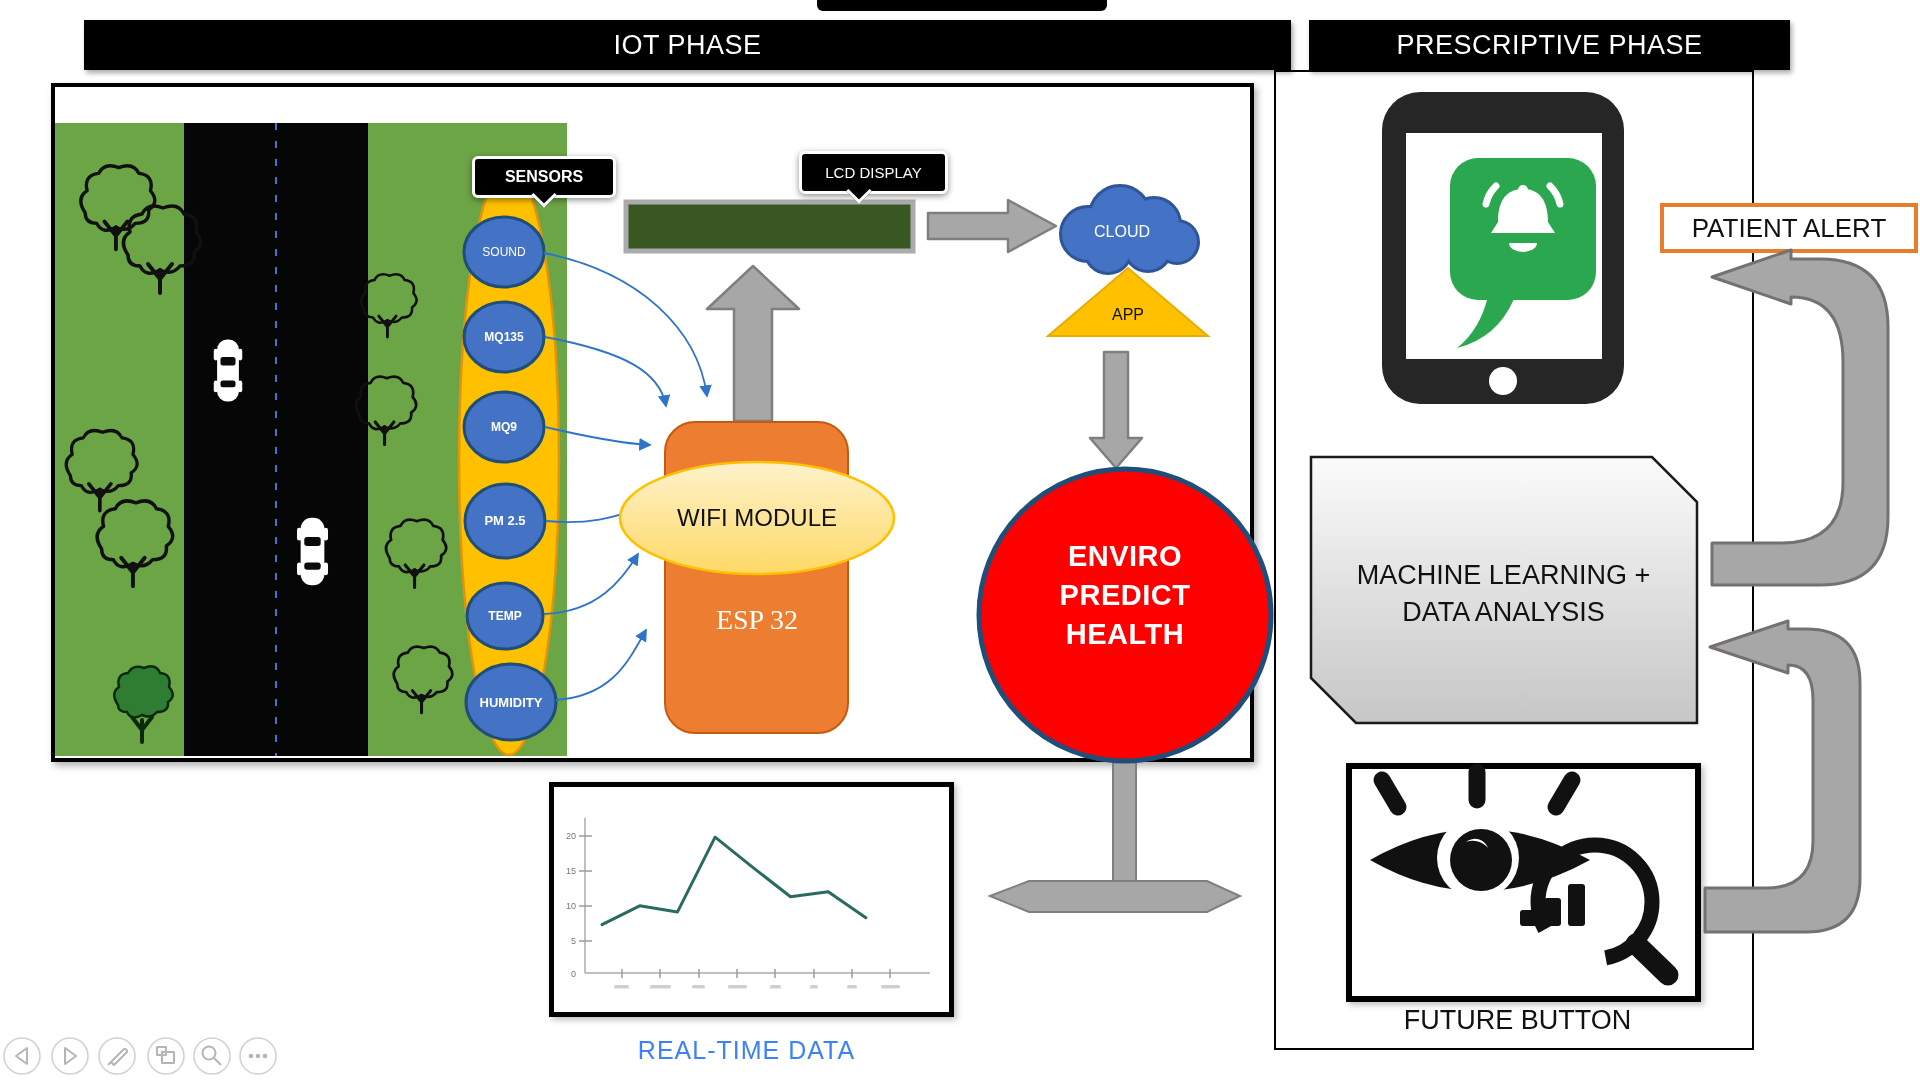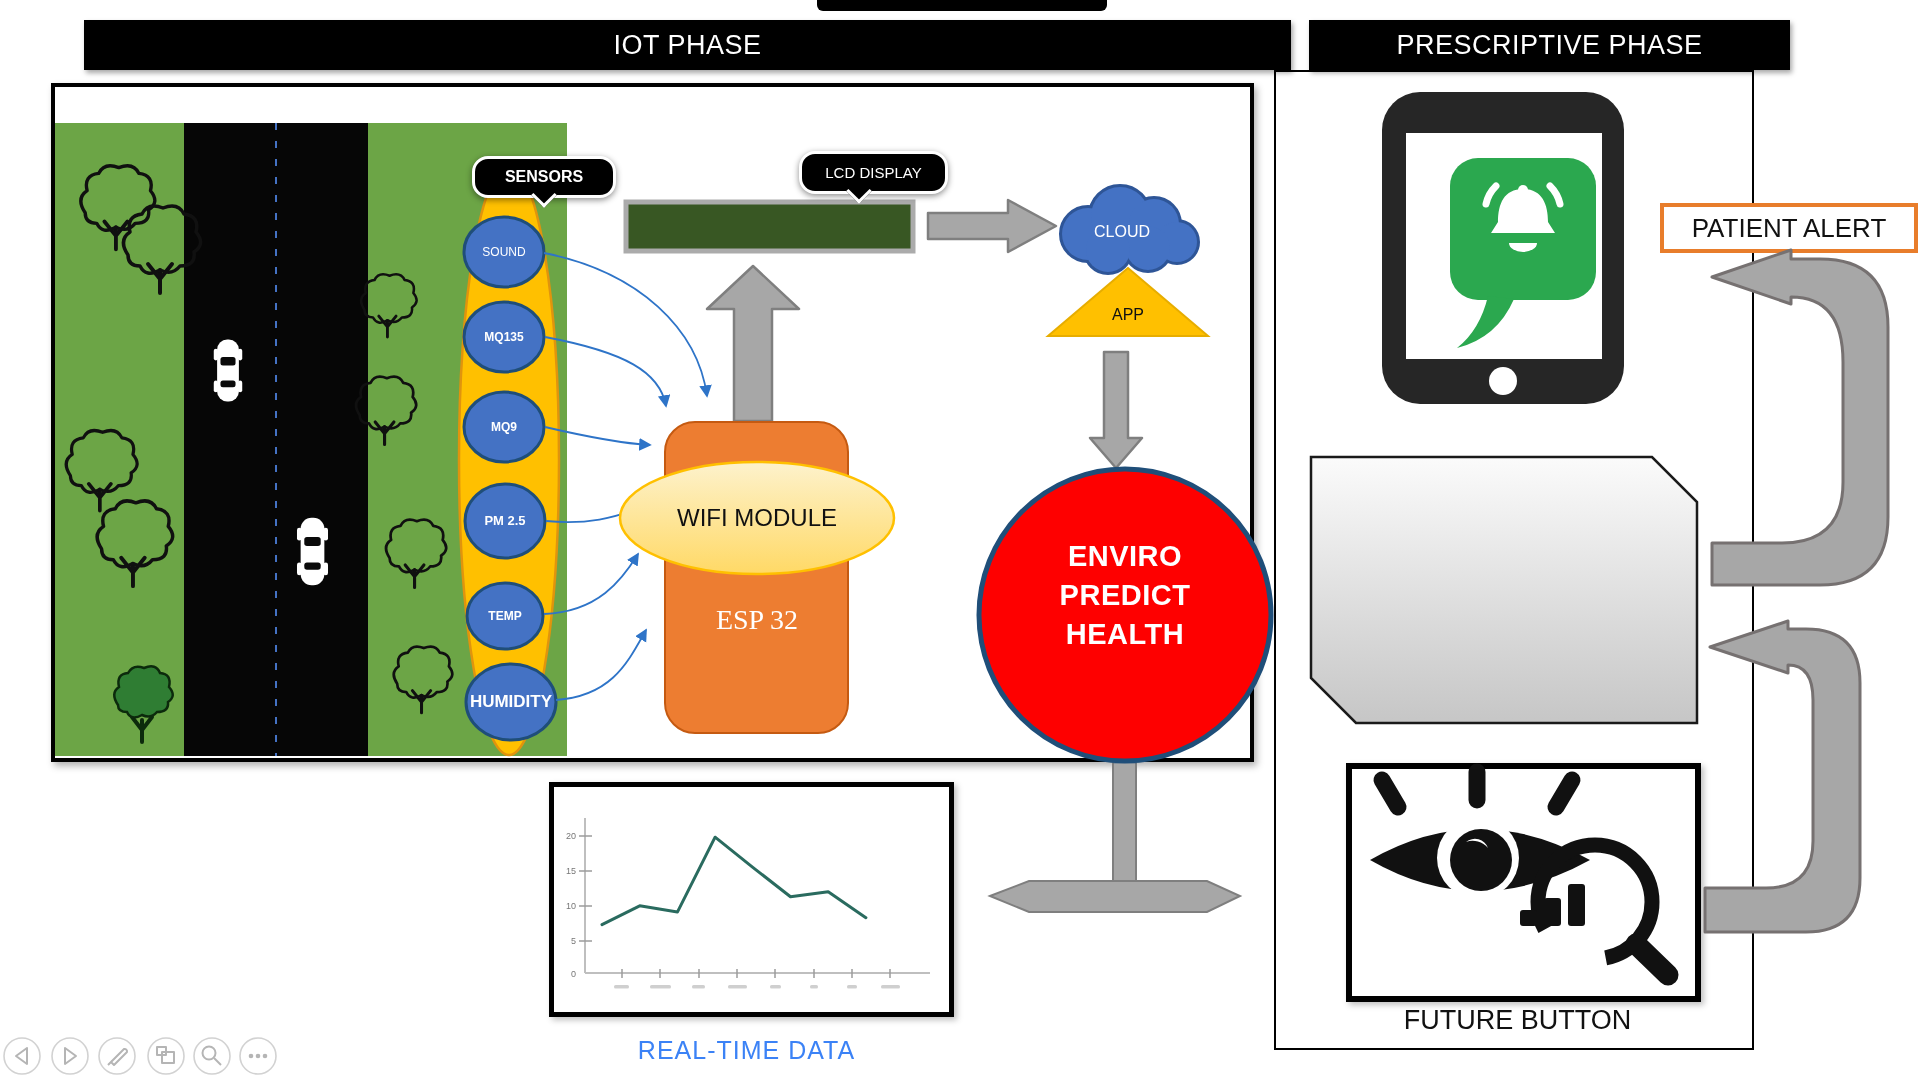--- a/index.html
+++ b/index.html
@@ -2,21 +2,21 @@
 <html><head>
 <meta charset="utf-8">
 <style>
   html,body{margin:0;padding:0;background:#fff;}
   #stage{position:relative;width:1920px;height:1080px;background:#fff;overflow:hidden;
          font-family:"Liberation Sans",sans-serif;}
   .abs{position:absolute;}
   .banner{background:#000;color:#fff;display:flex;align-items:center;justify-content:center;
           font-size:27px;letter-spacing:.5px;box-shadow:2px 3px 5px rgba(0,0,0,.35);margin-left:35px;}
   .frame{border:4px solid #000;box-shadow:3px 4px 7px rgba(0,0,0,.3);}
-  .callout{background:#000;color:#fff;border:3px solid #fff;border-radius:16px;
+  .callout{background:#000;color:#fff;border:3px solid #fff;border-radius:6px;
            display:flex;align-items:center;justify-content:center;
            box-shadow:0 2px 6px rgba(0,0,0,.45);z-index:30;}
   .callout .ptr{position:absolute;bottom:-9px;left:50%;width:15px;height:15px;background:#000;
            transform:translateX(-50%) rotate(45deg);border-right:3px solid #fff;border-bottom:3px solid #fff;}
   .txt{display:flex;align-items:center;justify-content:center;text-align:center;}
   svg text{font-family:"Liberation Sans",sans-serif;}
 </style>
 </head>
 <body>
 
@@ -273,32 +273,36 @@
   <div class="abs callout" style="left:799px;top:151px;width:143px;height:37px;font-size:15px;">
     <span>LCD DISPLAY</span>
     <span class="ptr" style="left:40%;"></span>
   </div>
 
   <div class="abs txt" style="left:464px;top:238px;width:80px;height:28px;color:#fff;font-size:12px;font-weight:400;z-index:20;">SOUND</div>
   <div class="abs txt" style="left:464px;top:323px;width:80px;height:28px;color:#fff;font-size:12px;font-weight:600;z-index:20;">MQ135</div>
   <div class="abs txt" style="left:464px;top:413px;width:80px;height:28px;color:#fff;font-size:12px;font-weight:600;z-index:20;">MQ9</div>
   <div class="abs txt" style="left:482px;top:495px;width:46px;height:52px;color:#fff;font-size:13px;font-weight:600;line-height:1.3;z-index:20;">PM 2.5</div>
   <div class="abs txt" style="left:465px;top:602px;width:80px;height:28px;color:#fff;font-size:12px;font-weight:600;z-index:20;">TEMP</div>
-  <div class="abs txt" style="left:466px;top:688px;width:90px;height:28px;color:#fff;font-size:17px;font-weight:600;z-index:20;">HUMIDITY</div>
+  <div class="abs txt" style="left:466px;top:688px;width:90px;height:28px;color:#fff;font-size:13px;font-weight:600;z-index:20;">HUMIDITY</div>
 
   <div class="abs txt" style="left:637px;top:500px;width:240px;height:36px;color:#111;font-size:24px;z-index:20;">WIFI MODULE</div>
   <div class="abs txt" style="left:666px;top:600px;width:182px;height:40px;color:#fff;font-size:28px;font-family:'Liberation Serif',serif;z-index:20;">ESP 32</div>
 
   <div class="abs txt" style="left:1072px;top:218px;width:100px;height:28px;color:#fff;font-size:16px;z-index:20;">CLOUD</div>
   <div class="abs txt" style="left:1088px;top:302px;width:80px;height:26px;color:#111;font-size:16px;font-weight:400;z-index:20;">APP</div>
 
   <div class="abs" style="left:1005px;top:537px;width:240px;z-index:20;color:#fff;font-weight:bold;font-size:29px;
               line-height:39px;text-align:center;letter-spacing:.5px;">
     <div>ENVIRO</div>
     <div>PREDICT</div>
     <div>HEALTH</div>
   </div>
 
   <div class="abs txt" style="left:549px;top:1033px;width:395px;height:34px;color:#3b82f6;font-size:25px;letter-spacing:1px;z-index:20;">REAL-TIME DATA</div>
 
+  <div class="abs" style="left:1316px;top:557px;width:375px;z-index:20;color:#111;font-size:27px;line-height:37px;text-align:center;">
+    <div>MACHINE LEARNING +</div>
+    <div>DATA ANALYSIS</div>
+  </div>
 
   <div class="abs txt" style="left:1346px;top:1002px;width:343px;height:36px;color:#111;font-size:27px;z-index:20;">FUTURE BUTTON</div>
 </div>
 
 </body></html>

